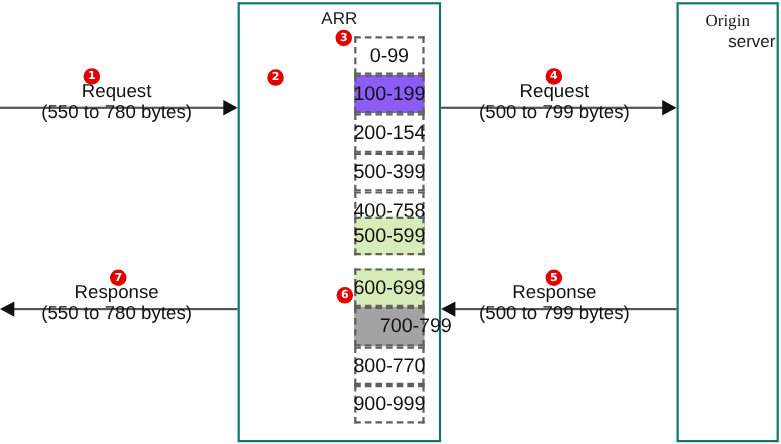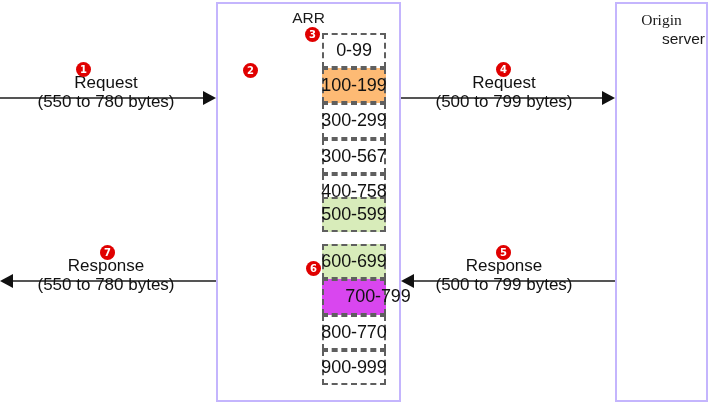--- a/index.html
+++ b/index.html
@@ -15,21 +15,21 @@
     width: 710px;
     height: 404px;
     background: #ffffff;
     overflow: hidden;
   }
   .abs { position: absolute; }
 
   
   .node-box {
     box-sizing: border-box;
-    border: 2px solid #c4b5fd;
+    border: 2px solid #0f766e;
     background: #ffffff;
   }
   #arr-box {
     left: 216px;
     top: 2px;
     width: 185px;
     height: 400px;
   }
   #origin-box {
     left: 615px;
@@ -126,27 +126,27 @@
     <div id="arr-title" class="node-title">ARR</div>
   </div>
 
   <div id="origin-box" class="abs node-box">
     <div id="origin-title" class="node-title">Origin</div>
     <div class="node-title" style="top:25px;margin-left:22px;">server</div>
   </div>
 
   <div id="cache-column" class="abs">
     <div class="cache-block" style="top: 0px; background: rgb(255, 255, 255);">0-99</div>
-    <div class="cache-block" style="top: 35.2px; background: #fdba74;">100-199</div>
-    <div class="cache-block" style="top: 70.4px; background: rgb(255, 255, 255);">300-299</div>
-    <div class="cache-block" style="top: 105.6px; background: rgb(255, 255, 255);">300-567</div>
+    <div class="cache-block" style="top: 35.2px; background: #8b5cf6;">100-199</div>
+    <div class="cache-block" style="top: 70.4px; background: rgb(255, 255, 255);">200-154</div>
+    <div class="cache-block" style="top: 105.6px; background: rgb(255, 255, 255);">500-399</div>
     <div class="cache-block" style="top: 140.8px; background: rgb(255, 255, 255);">400-758</div>
     <div class="cache-block cached" style="top: 164px; background: rgb(216, 236, 186);">500-599</div>
     <div class="cache-block cached" style="top: 211.2px; background: rgb(216, 236, 186);">600-699</div>
-    <div class="cache-block cached" style="top: 246.4px; background: #d946ef; padding-left: 48px;">700-799</div>
+    <div class="cache-block cached" style="top: 246.4px; background: #a3a3a3; padding-left: 48px;">700-799</div>
     <div class="cache-block" style="top: 281.6px; background: rgb(255, 255, 255);">800-770</div>
     <div class="cache-block" style="top: 316.8px; background: rgb(255, 255, 255);">900-999</div>
   </div>
 
   <div class="abs arrow-line" style="left:0px; top:97px; width:204px;"></div>
   <div class="abs arrow-head right" style="left:203px; top:91px;"></div>
   <div class="arrow-label" style="left:8px; top:73px; width:196px;">
     <span class="l1">Request</span>
     <span class="l2">(550 to 780 bytes)</span>
   </div>

